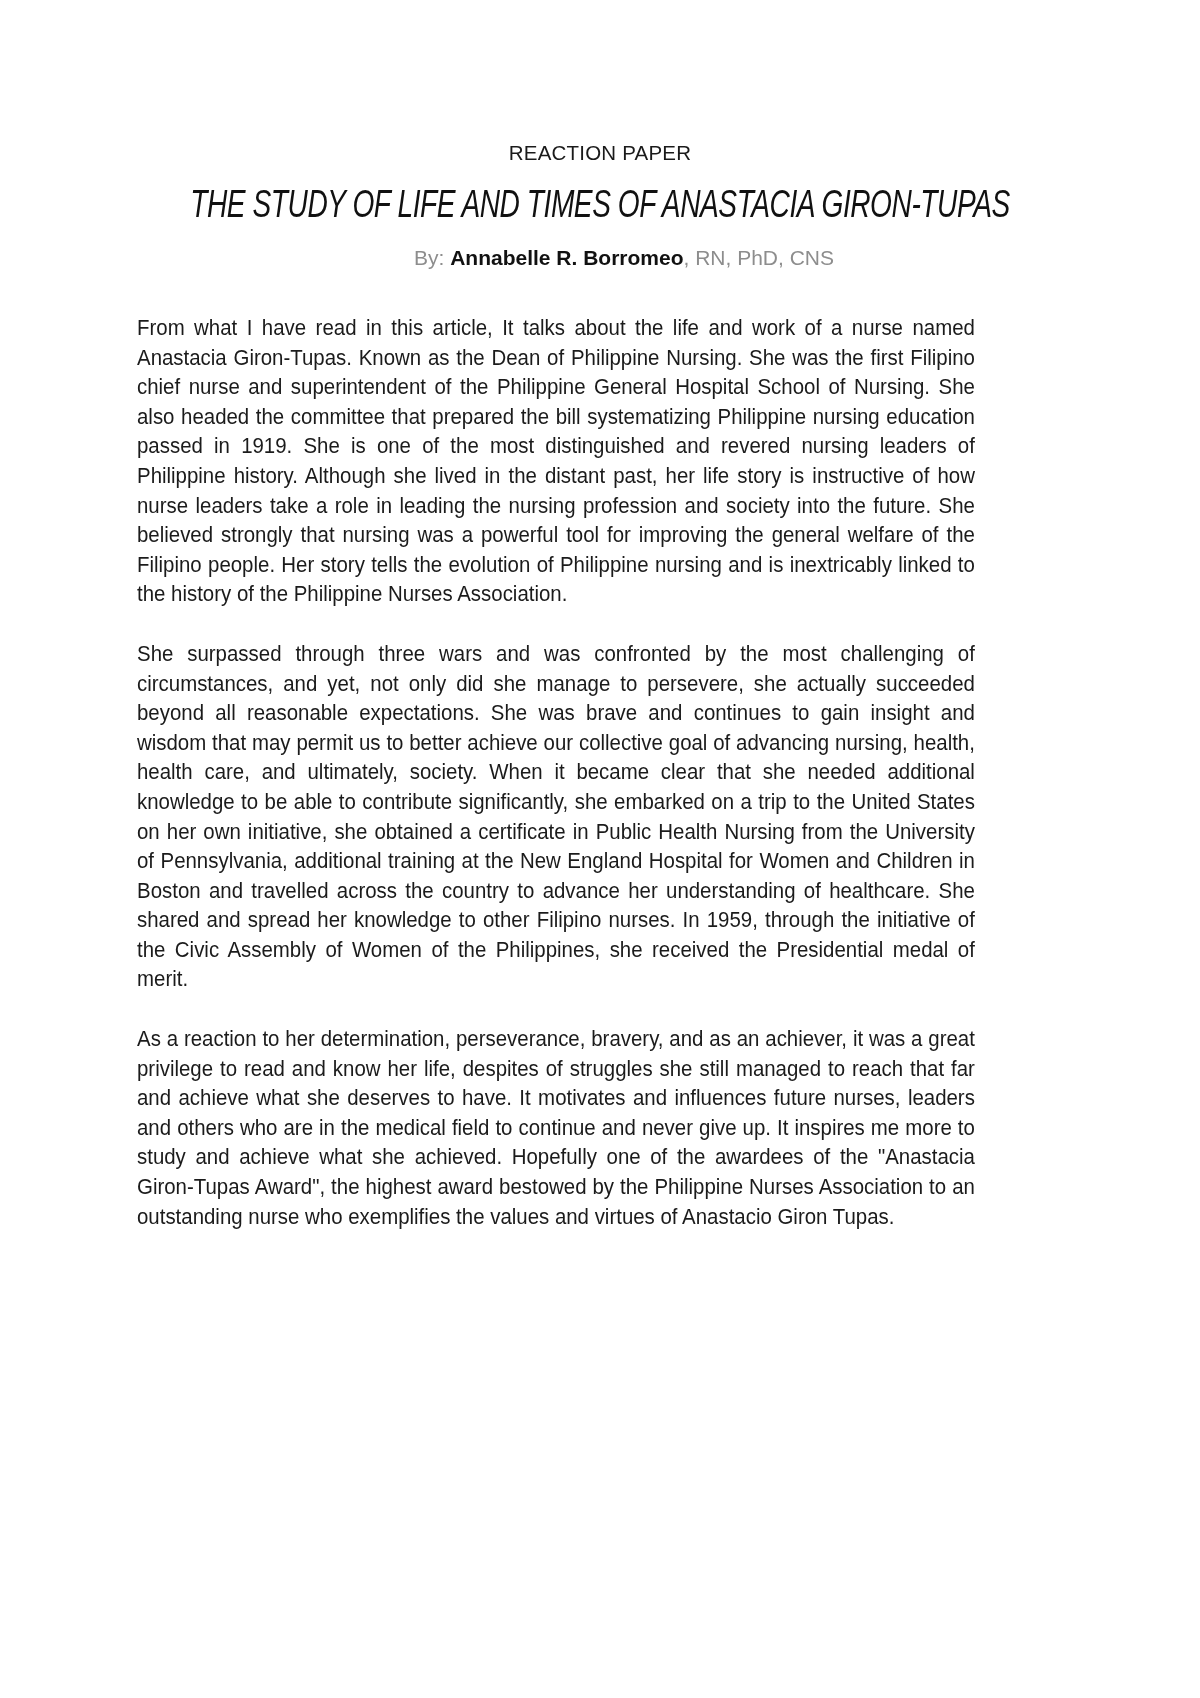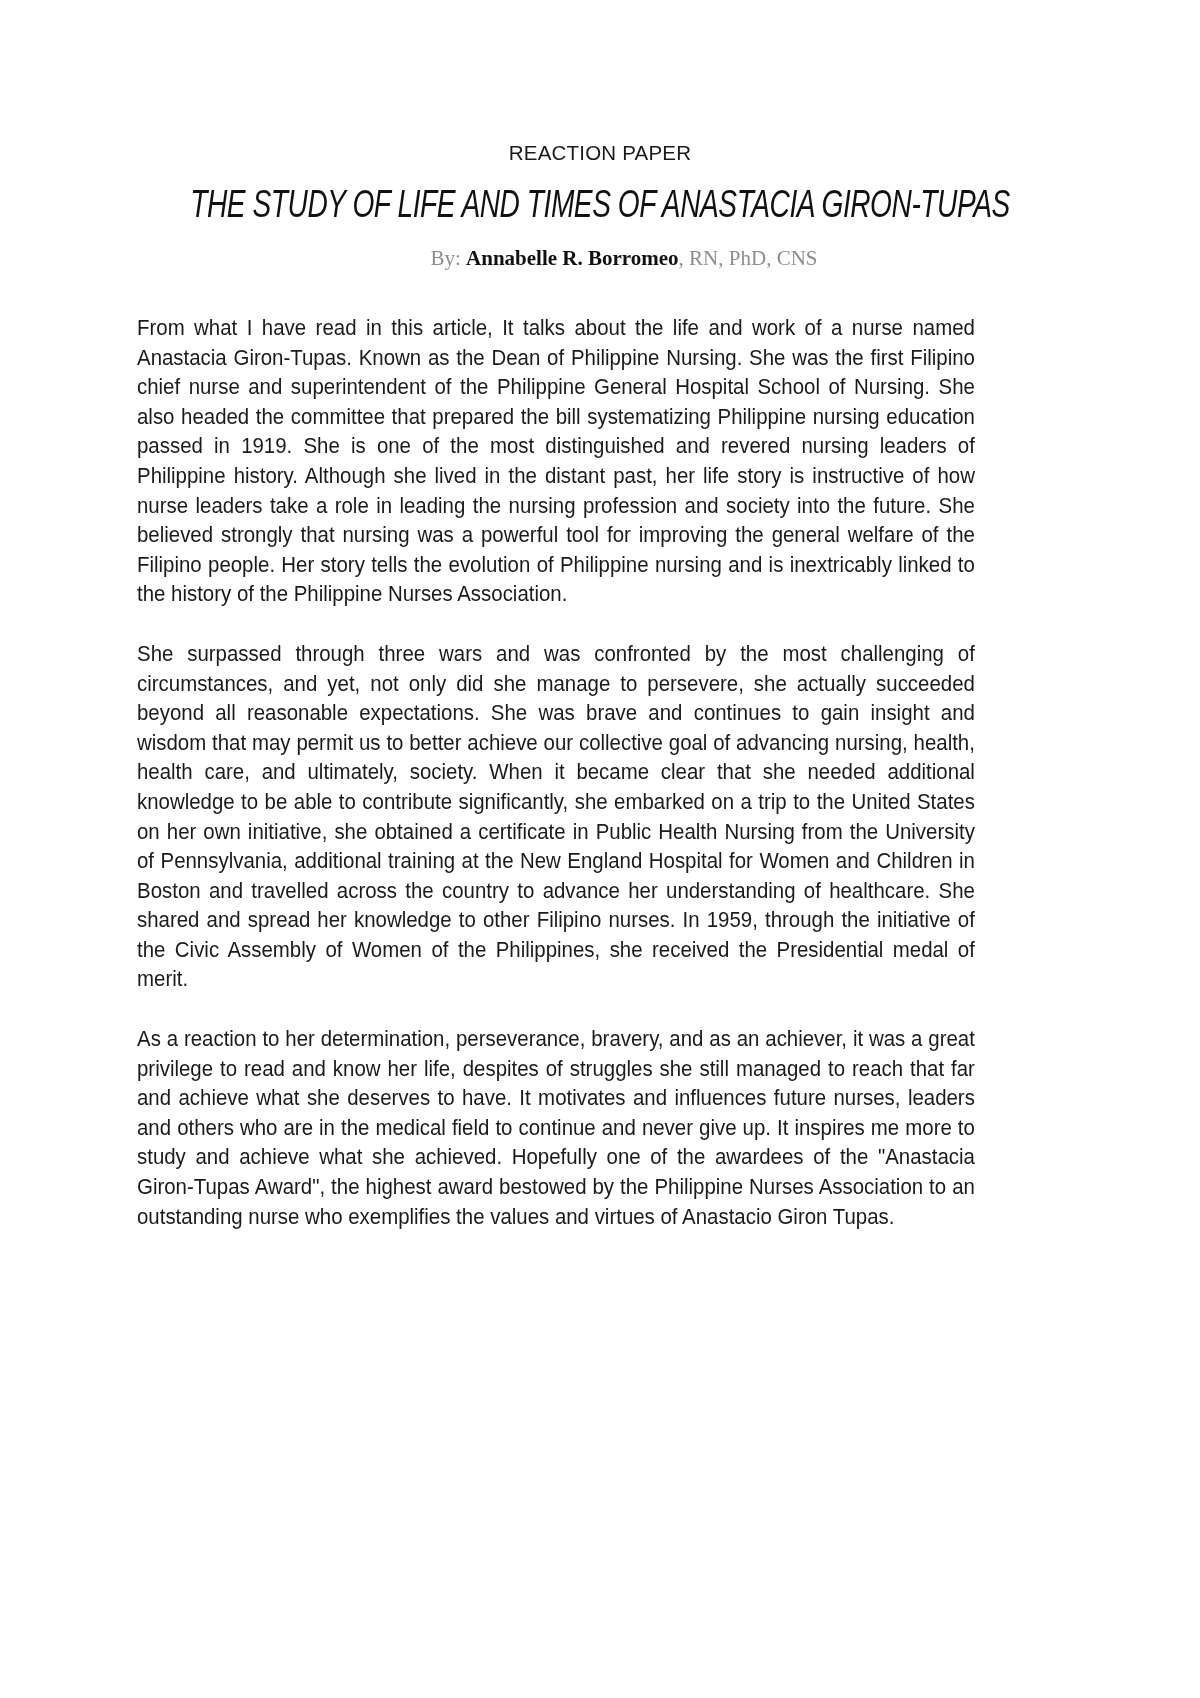--- a/index.html
+++ b/index.html
@@ -50,21 +50,21 @@
     letter-spacing: -0.6px;
     color: #111111;
     line-height: 44px;
     transform: scaleX(0.74);
     transform-origin: center center;
     white-space: nowrap;
   }
 
   .byline {
     margin-top: 18px;
-    font-family: Liberation Serif, serif;
+    font-family: Liberation Sans, sans-serif;
     font-size: 21px;
     line-height: 28px;
     color: #8d8d8d;
     font-weight: 400;
     padding-left: 48px;
   }
   .byline .name {
     color: #111111;
     font-weight: 700;
   }

